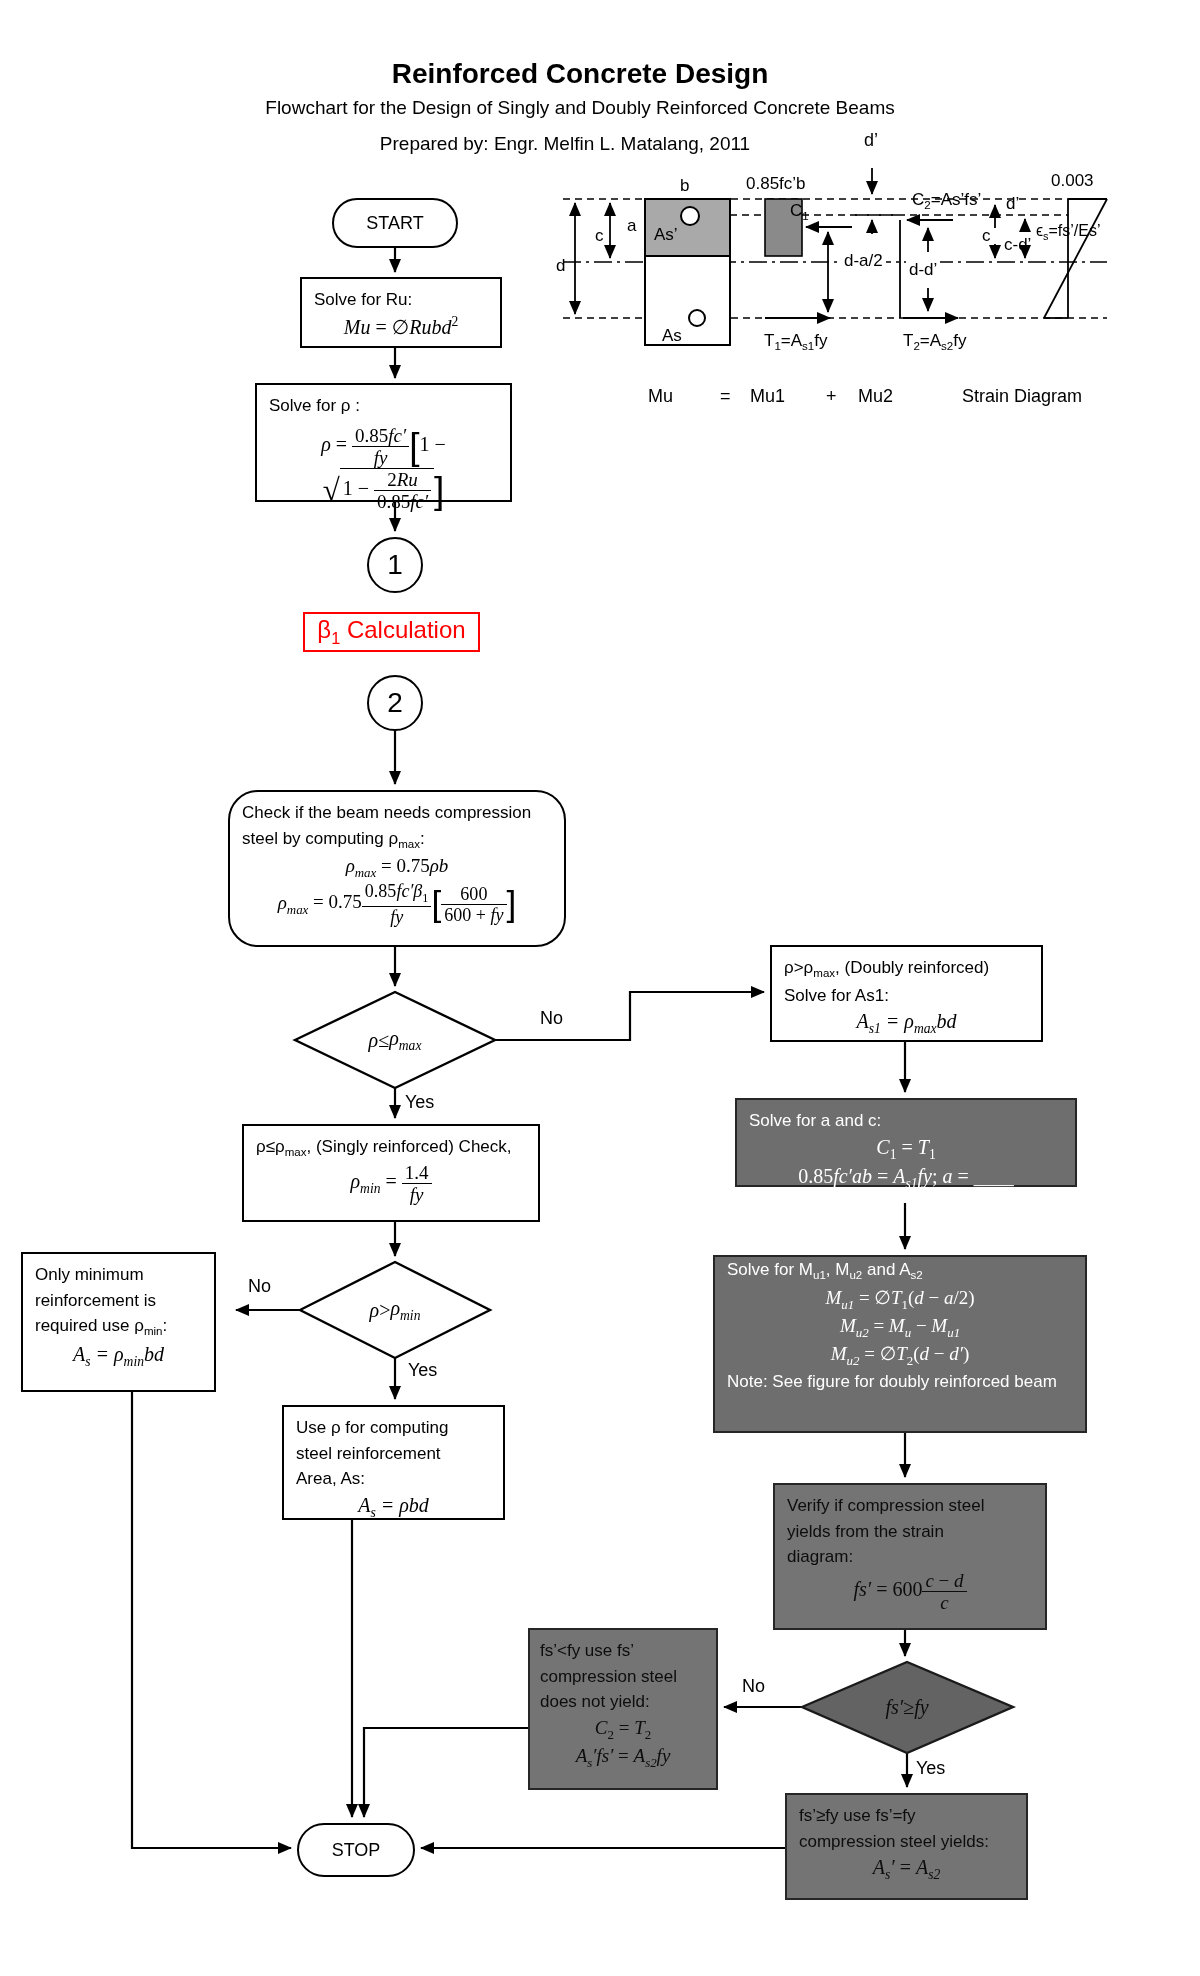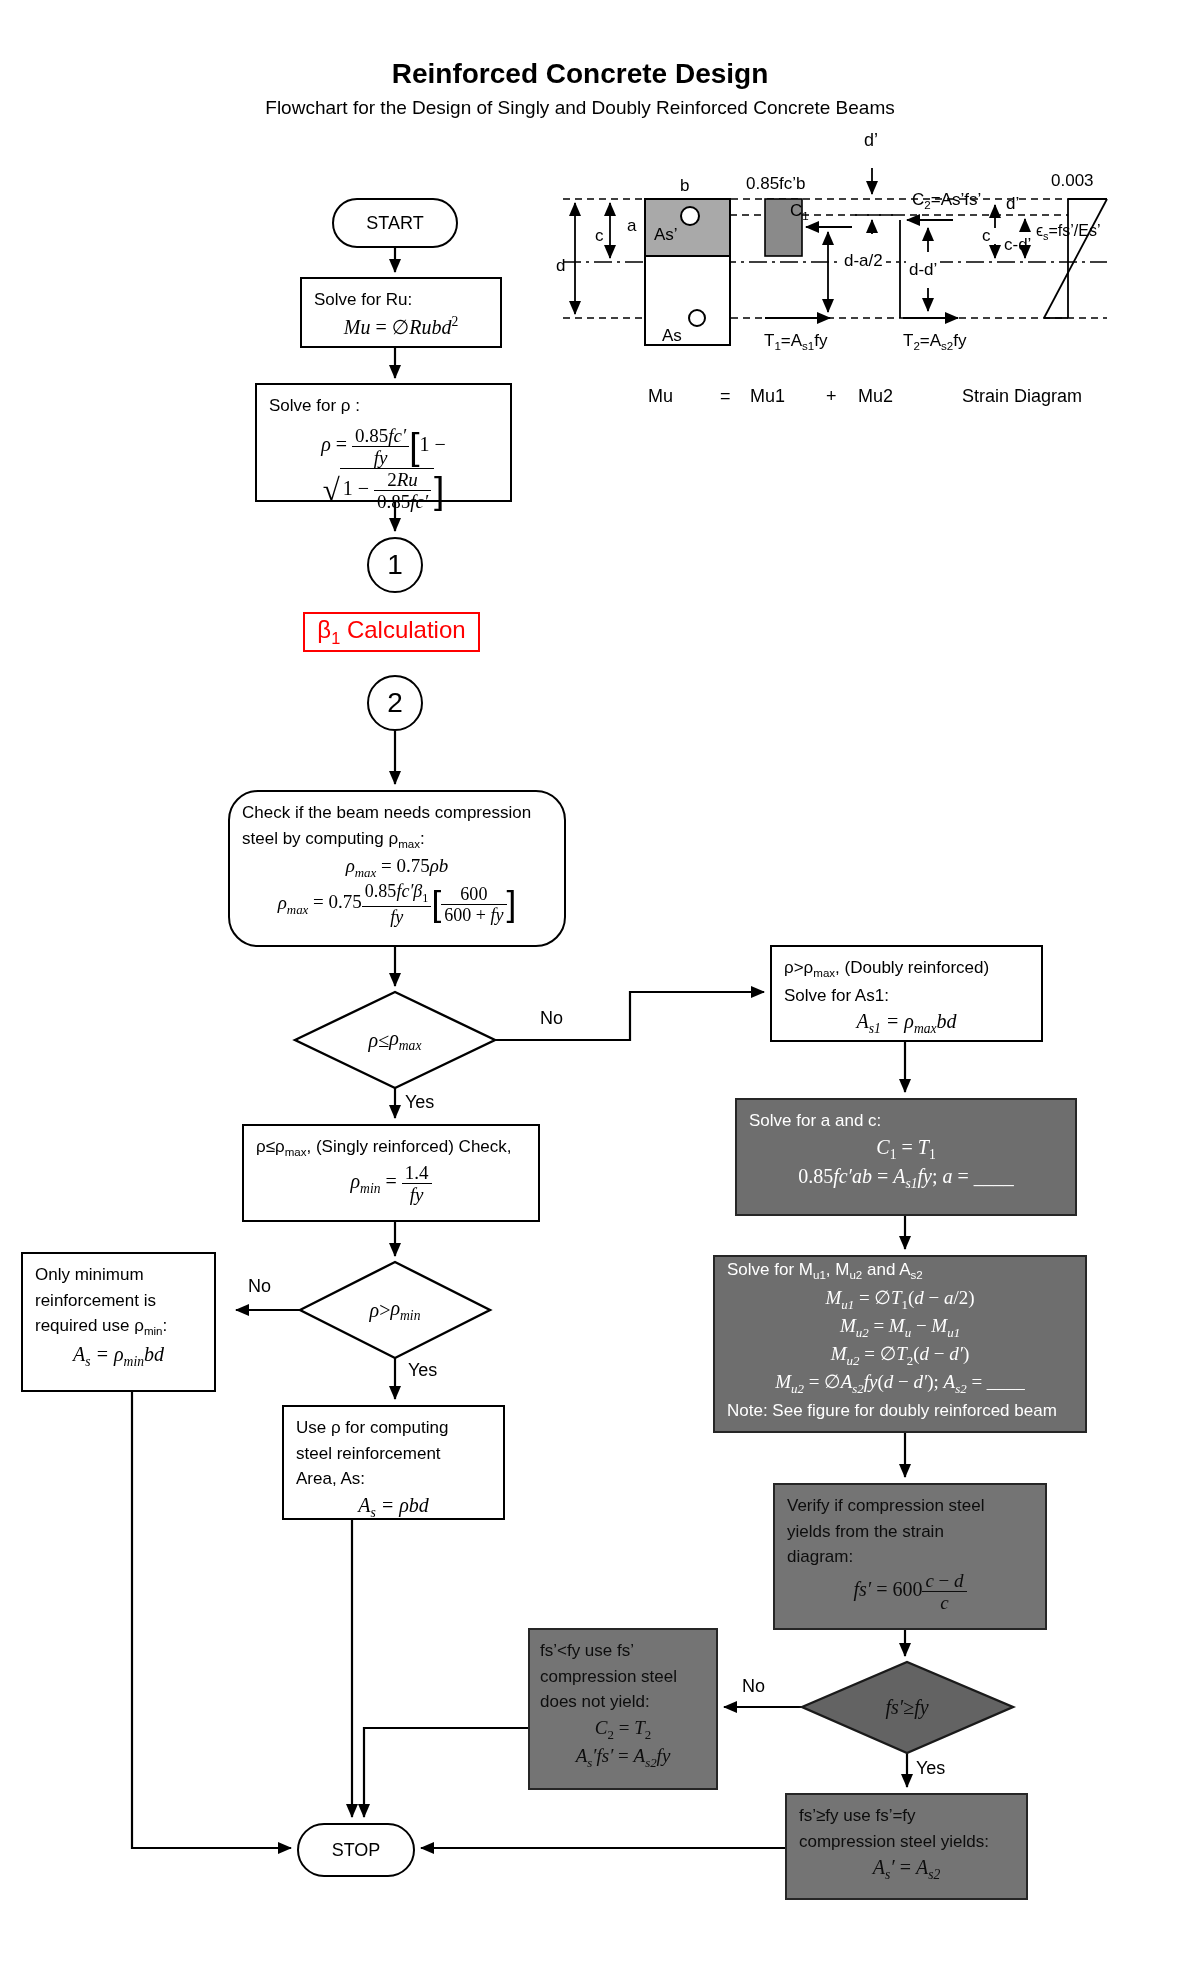--- a/index.html
+++ b/index.html
@@ -34,20 +34,21 @@
   .wbg{background:#fff;padding:0 3px;}
   sub,sup{font-size:0.68em;}
 </style>
 </head>
 <body>
 
 <div class="page">
 
   <div class="hdr" style="left:0;top:58;width:1160px;top:58px;font-weight:bold;font-size:28px;">Reinforced Concrete Design</div>
   <div class="hdr" style="left:0;top:97px;width:1160px;font-size:19px;">Flowchart for the Design of Singly and Doubly Reinforced Concrete Beams</div>
+  <div class="hdr" style="left:0;top:133px;width:1130px;font-size:19px;">Prepared by: Engr. Melfin L. Matalang, 2011</div>
   <div class="diag-lab" style="left:864px;top:130px;font-size:18px;">d’</div>
 
   <svg class="layer" width="1200" height="1976" viewBox="0 0 1200 1976">
     <defs>
       <marker id="ah" viewBox="0 0 14 12" markerWidth="14" markerHeight="12" refX="13" refY="6" orient="auto-start-reverse" markerUnits="userSpaceOnUse">
         <path d="M0,0 L14,6 L0,12 Z" fill="#000"></path>
       </marker>
     </defs>
 
     <g stroke="#000" fill="none">
@@ -207,32 +208,31 @@
     <div class="fm ctr"><i>A<sub>s</sub> = ρ<sub>min</sub>bd</i></div>
   </div>
 
   <div class="node" style="left:282px;top:1405px;width:223px;height:115px;">
     <div>Use ρ for computing</div>
     <div>steel reinforcement</div>
     <div>Area, As:</div>
     <div class="fm ctr"><i>A<sub>s</sub> = ρbd</i></div>
   </div>
 
-  <div class="node gboxw" style="left:735px;top:1098px;width:342px;height:118px;">
+  <div class="node gboxw" style="left:735px;top:1098px;width:342px;height:89px;">
     <div>Solve for a and c:</div>
     <div class="fm ctr"><i>C</i><sub>1</sub> = <i>T</i><sub>1</sub></div>
     <div class="fm ctr">0.85<i>fc′ab</i> = <i>A<sub>s1</sub>fy</i>; <i>a</i> = ____</div>
   </div>
 
   <div class="node gboxw" style="left:713px;top:1255px;width:374px;height:178px;padding-top:0;">
     <div>Solve for M<sub>u1</sub>, M<sub>u2</sub> and A<sub>s2</sub></div>
     <div class="fm17 ctr"><i>M<sub>u1</sub></i> = ∅<i>T</i><sub>1</sub>(<i>d</i> − <i>a</i>/2)</div>
     <div class="fm17 ctr"><i>M<sub>u2</sub></i> = <i>M<sub>u</sub></i> − <i>M<sub>u1</sub></i></div>
     <div class="fm17 ctr"><i>M<sub>u2</sub></i> = ∅<i>T</i><sub>2</sub>(<i>d</i> − <i>d′</i>)</div>
-    <div class="fm17 ctr"><i>M<sub>u2</sub></i> = ∅<i>A<sub>s2</sub>fy</i>(<i>d</i> − <i>d′</i>); <i>A<sub>s2</sub></i> = ____</div>
     <div>Note: See figure for doubly reinforced beam</div>
   </div>
 
   <div class="node gboxb" style="left:773px;top:1483px;width:274px;height:147px;">
     <div>Verify if compression steel</div>
     <div>yields from the strain</div>
     <div>diagram:</div>
     <div class="fm ctr"><i>fs′</i> = 600<span class="fr"><span class="nu"><i>c</i> − <i>d</i></span><span class="de"><i>c</i></span></span></div>
   </div>
 

